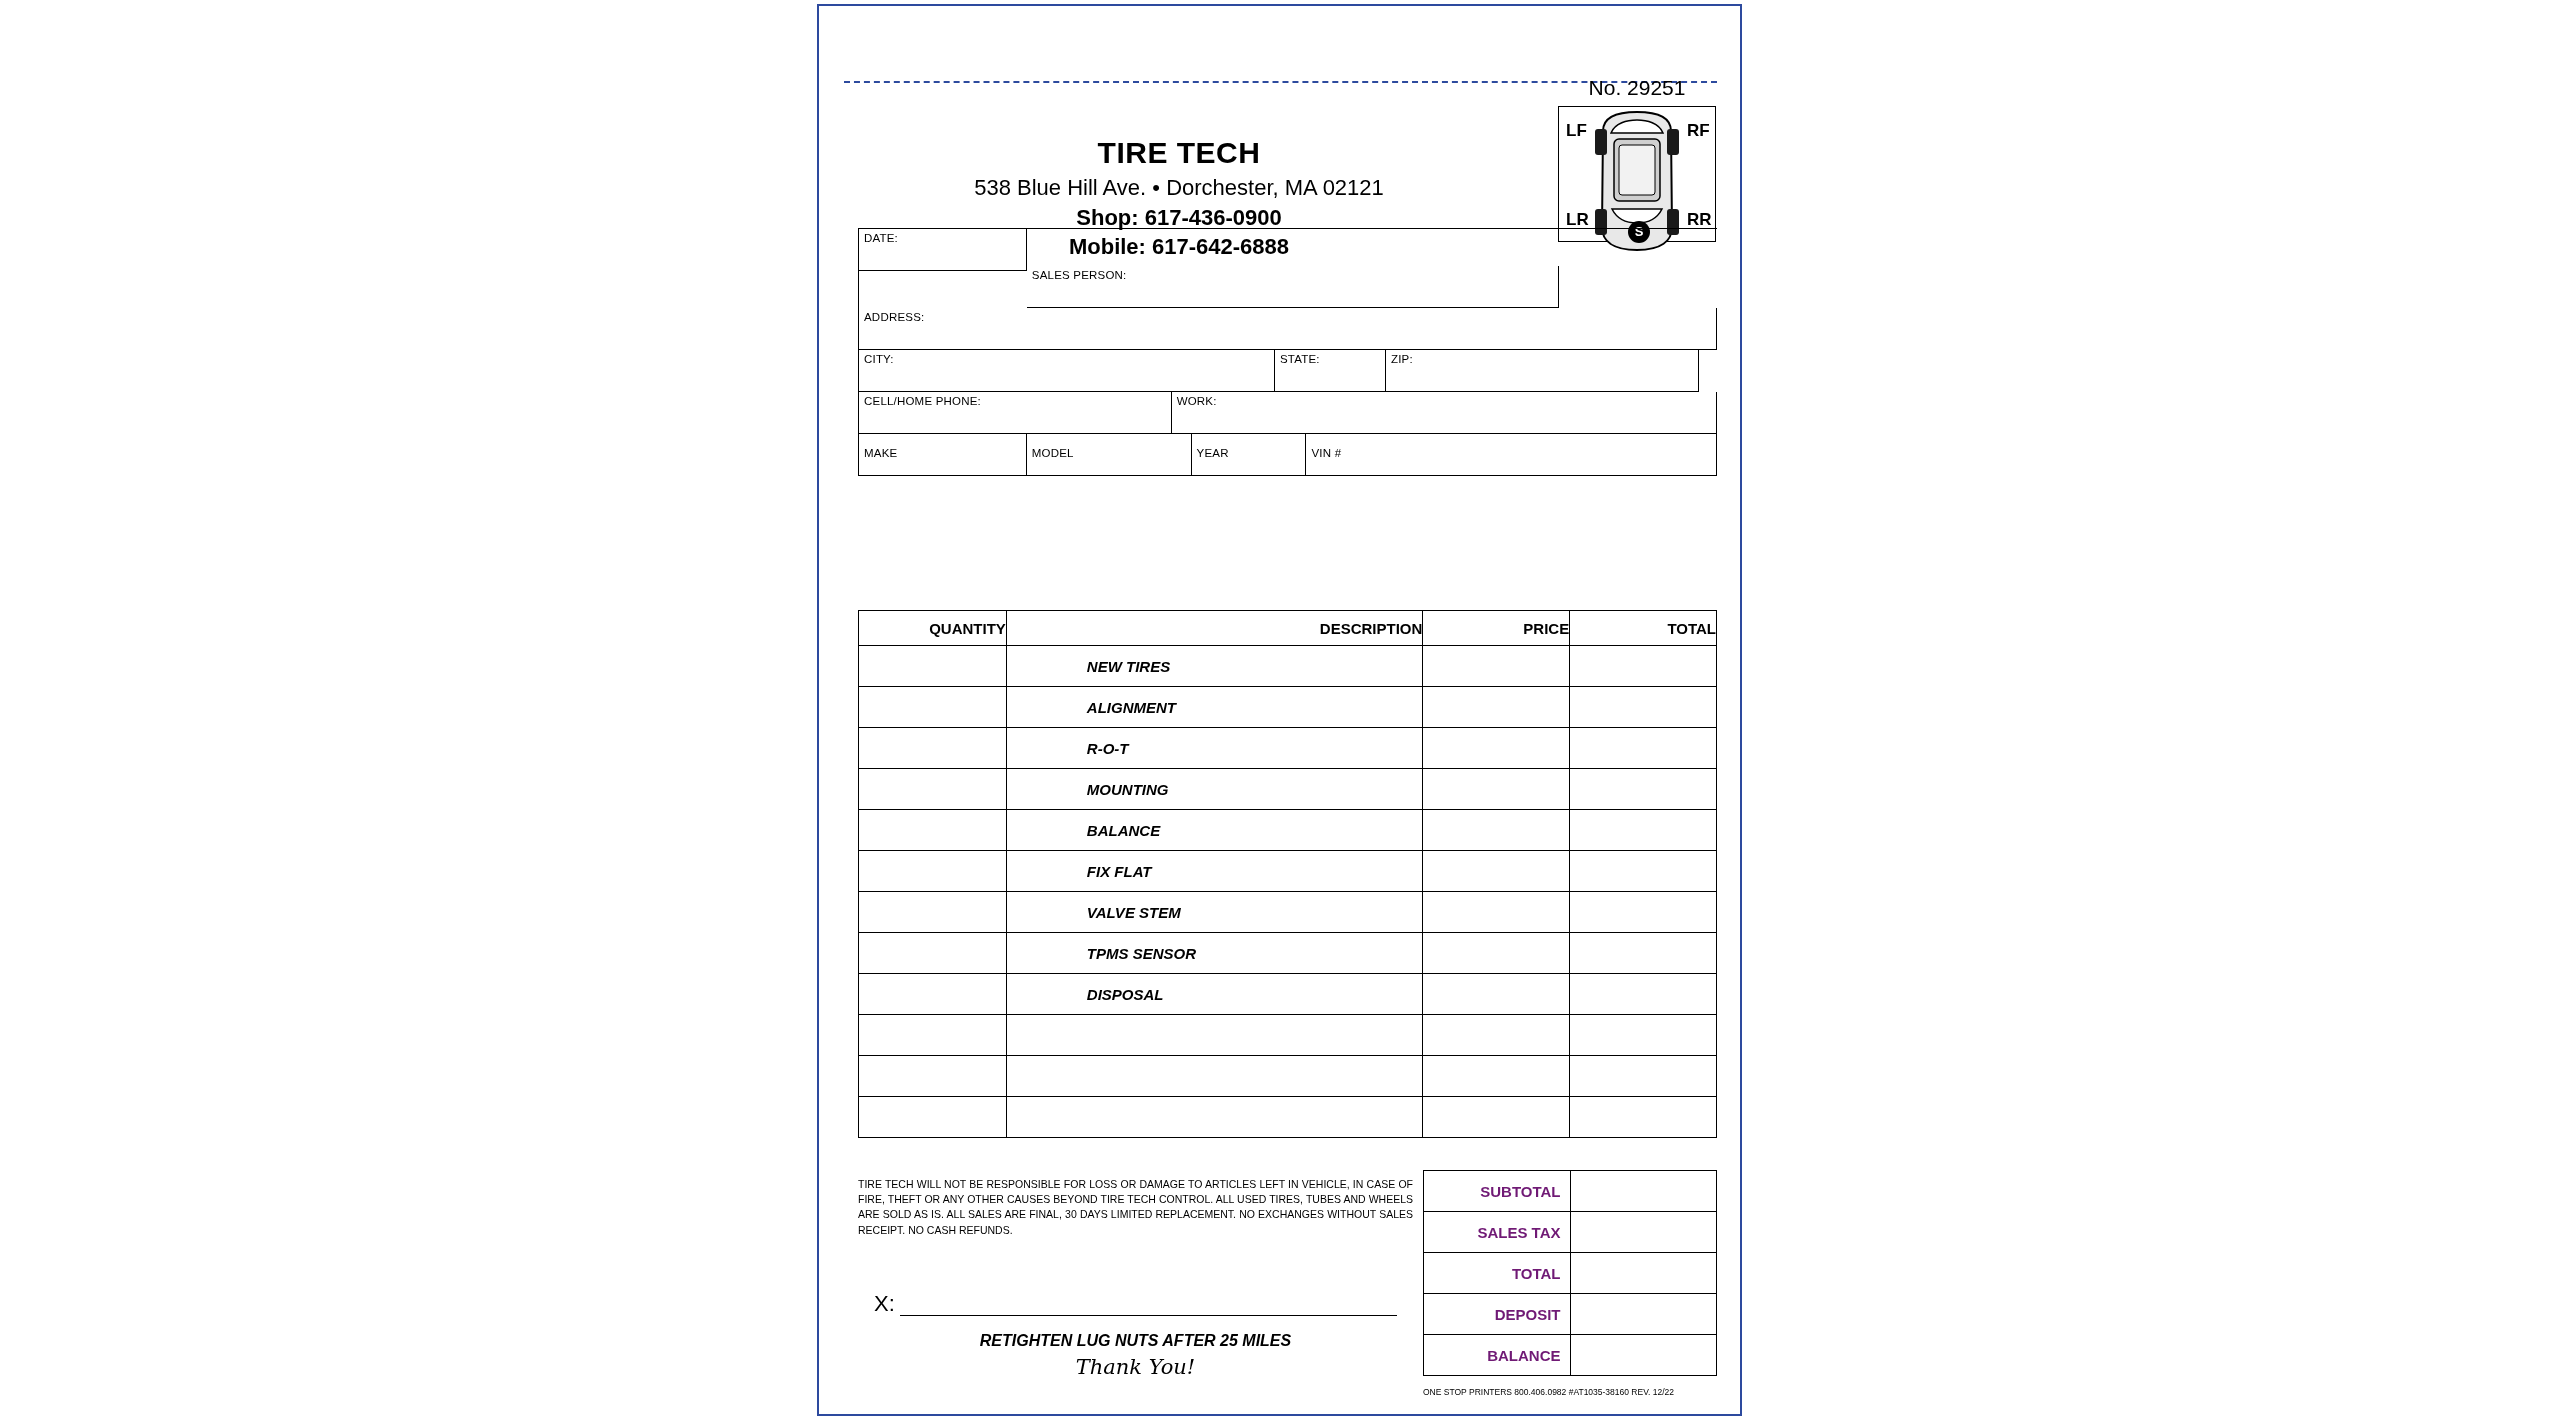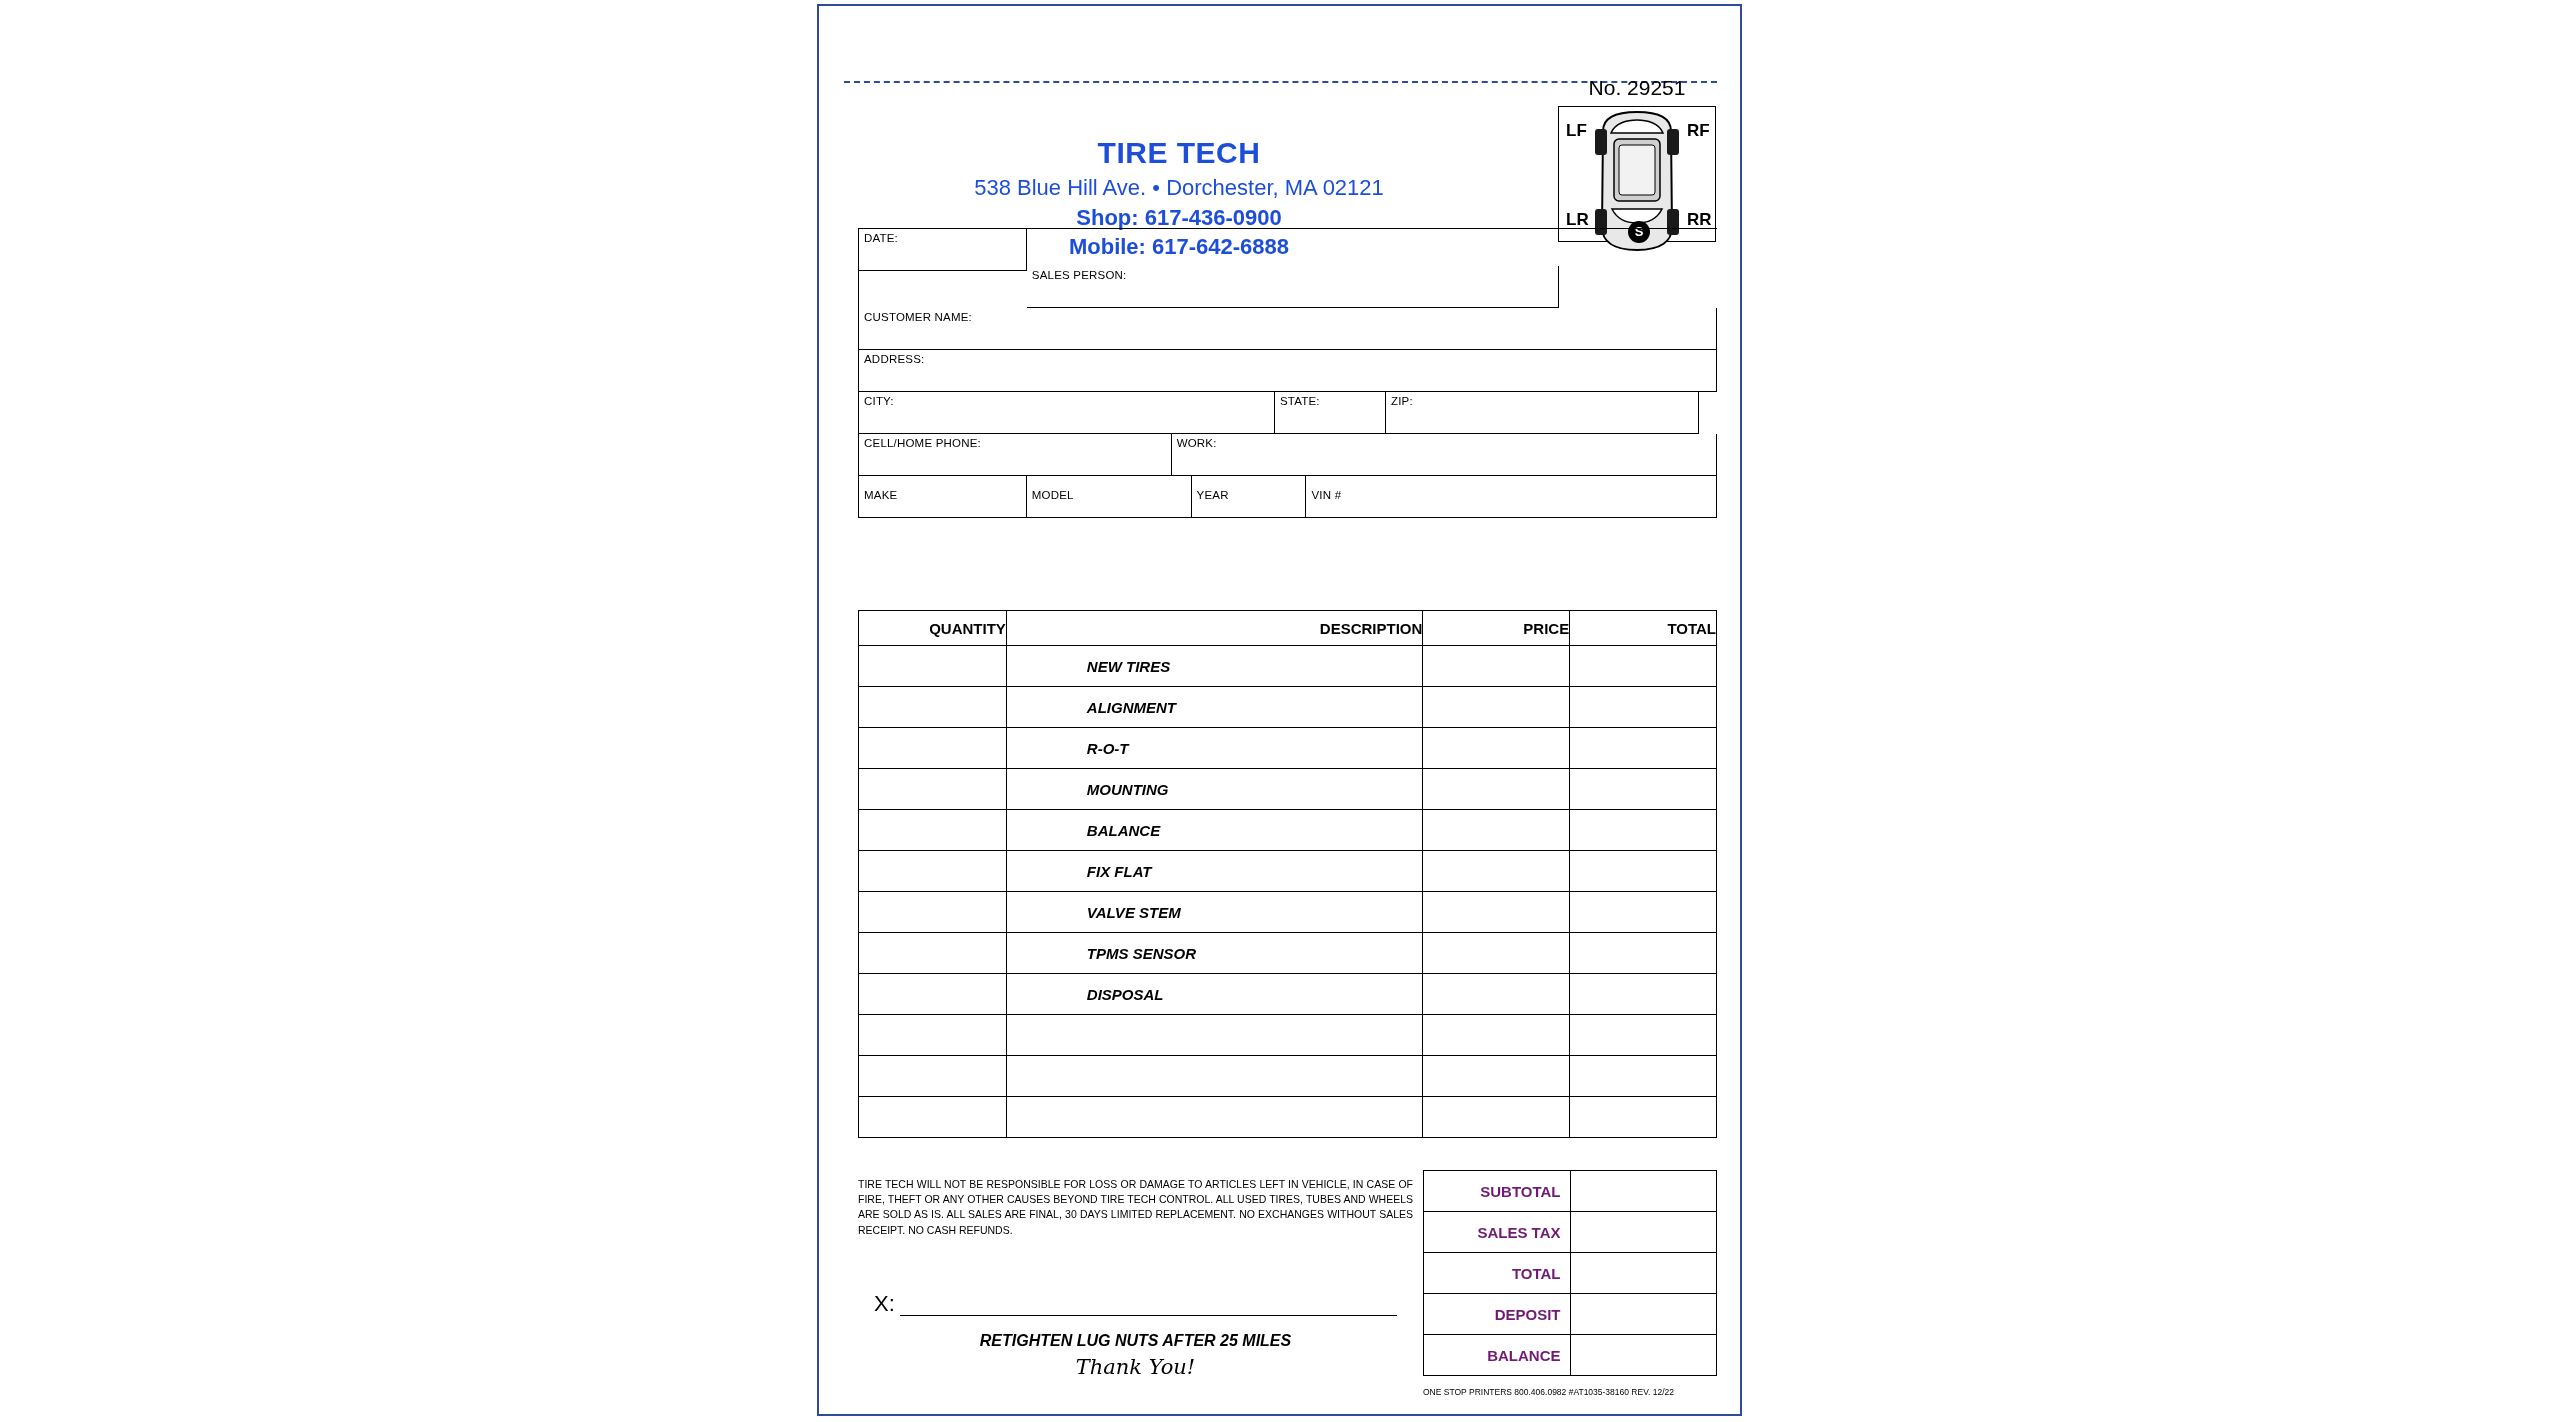--- a/index.html
+++ b/index.html
@@ -35,21 +35,21 @@
     border-top: 2px dashed #2d4a9e;
   }
 
   
   .header {
     position: absolute;
     left: 40px;
     top: 130px;
     width: 640px;
     text-align: center;
-    color: #1d4ed8;
+    color: #000000;
   }
   .shop-name {
     font-size: 30px;
     font-weight: bold;
     letter-spacing: 0.5px;
     line-height: 1.1;
   }
   .shop-addr {
     font-size: 22px;
     line-height: 1.35;
@@ -342,25 +342,20 @@
       <div class="info-row">
         <div class="cell" style="width:168px;">
           <span class="cap">DATE:</span>
         </div>
         <div class="cell" style="width:533px;margin-top:37px;">
           <span class="cap">SALES PERSON:</span>
         </div>
         <div class="cell cell-blank-top" style="width:158px;border-bottom:none;"></div>
       </div>
 
-      <div class="info-row">
-        <div class="cell" style="width:859px;">
-          <span class="cap">CUSTOMER NAME:</span>
-        </div>
-      </div>
 
       <div class="info-row">
         <div class="cell" style="width:859px;">
           <span class="cap">ADDRESS:</span>
         </div>
       </div>
 
       <div class="info-row">
         <div class="cell" style="width:416px;">
           <span class="cap">CITY:</span>

